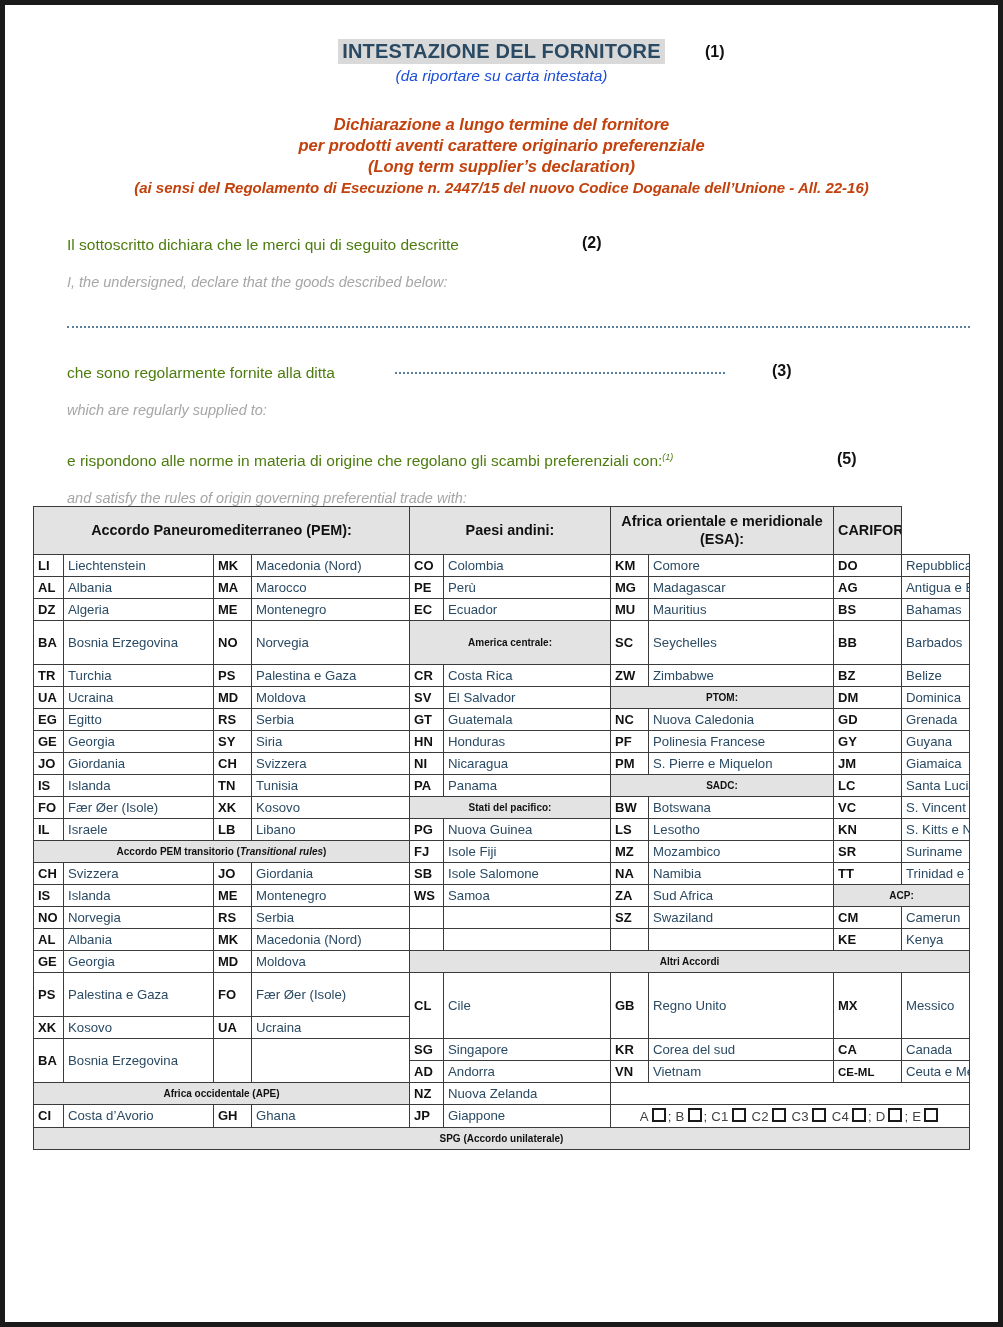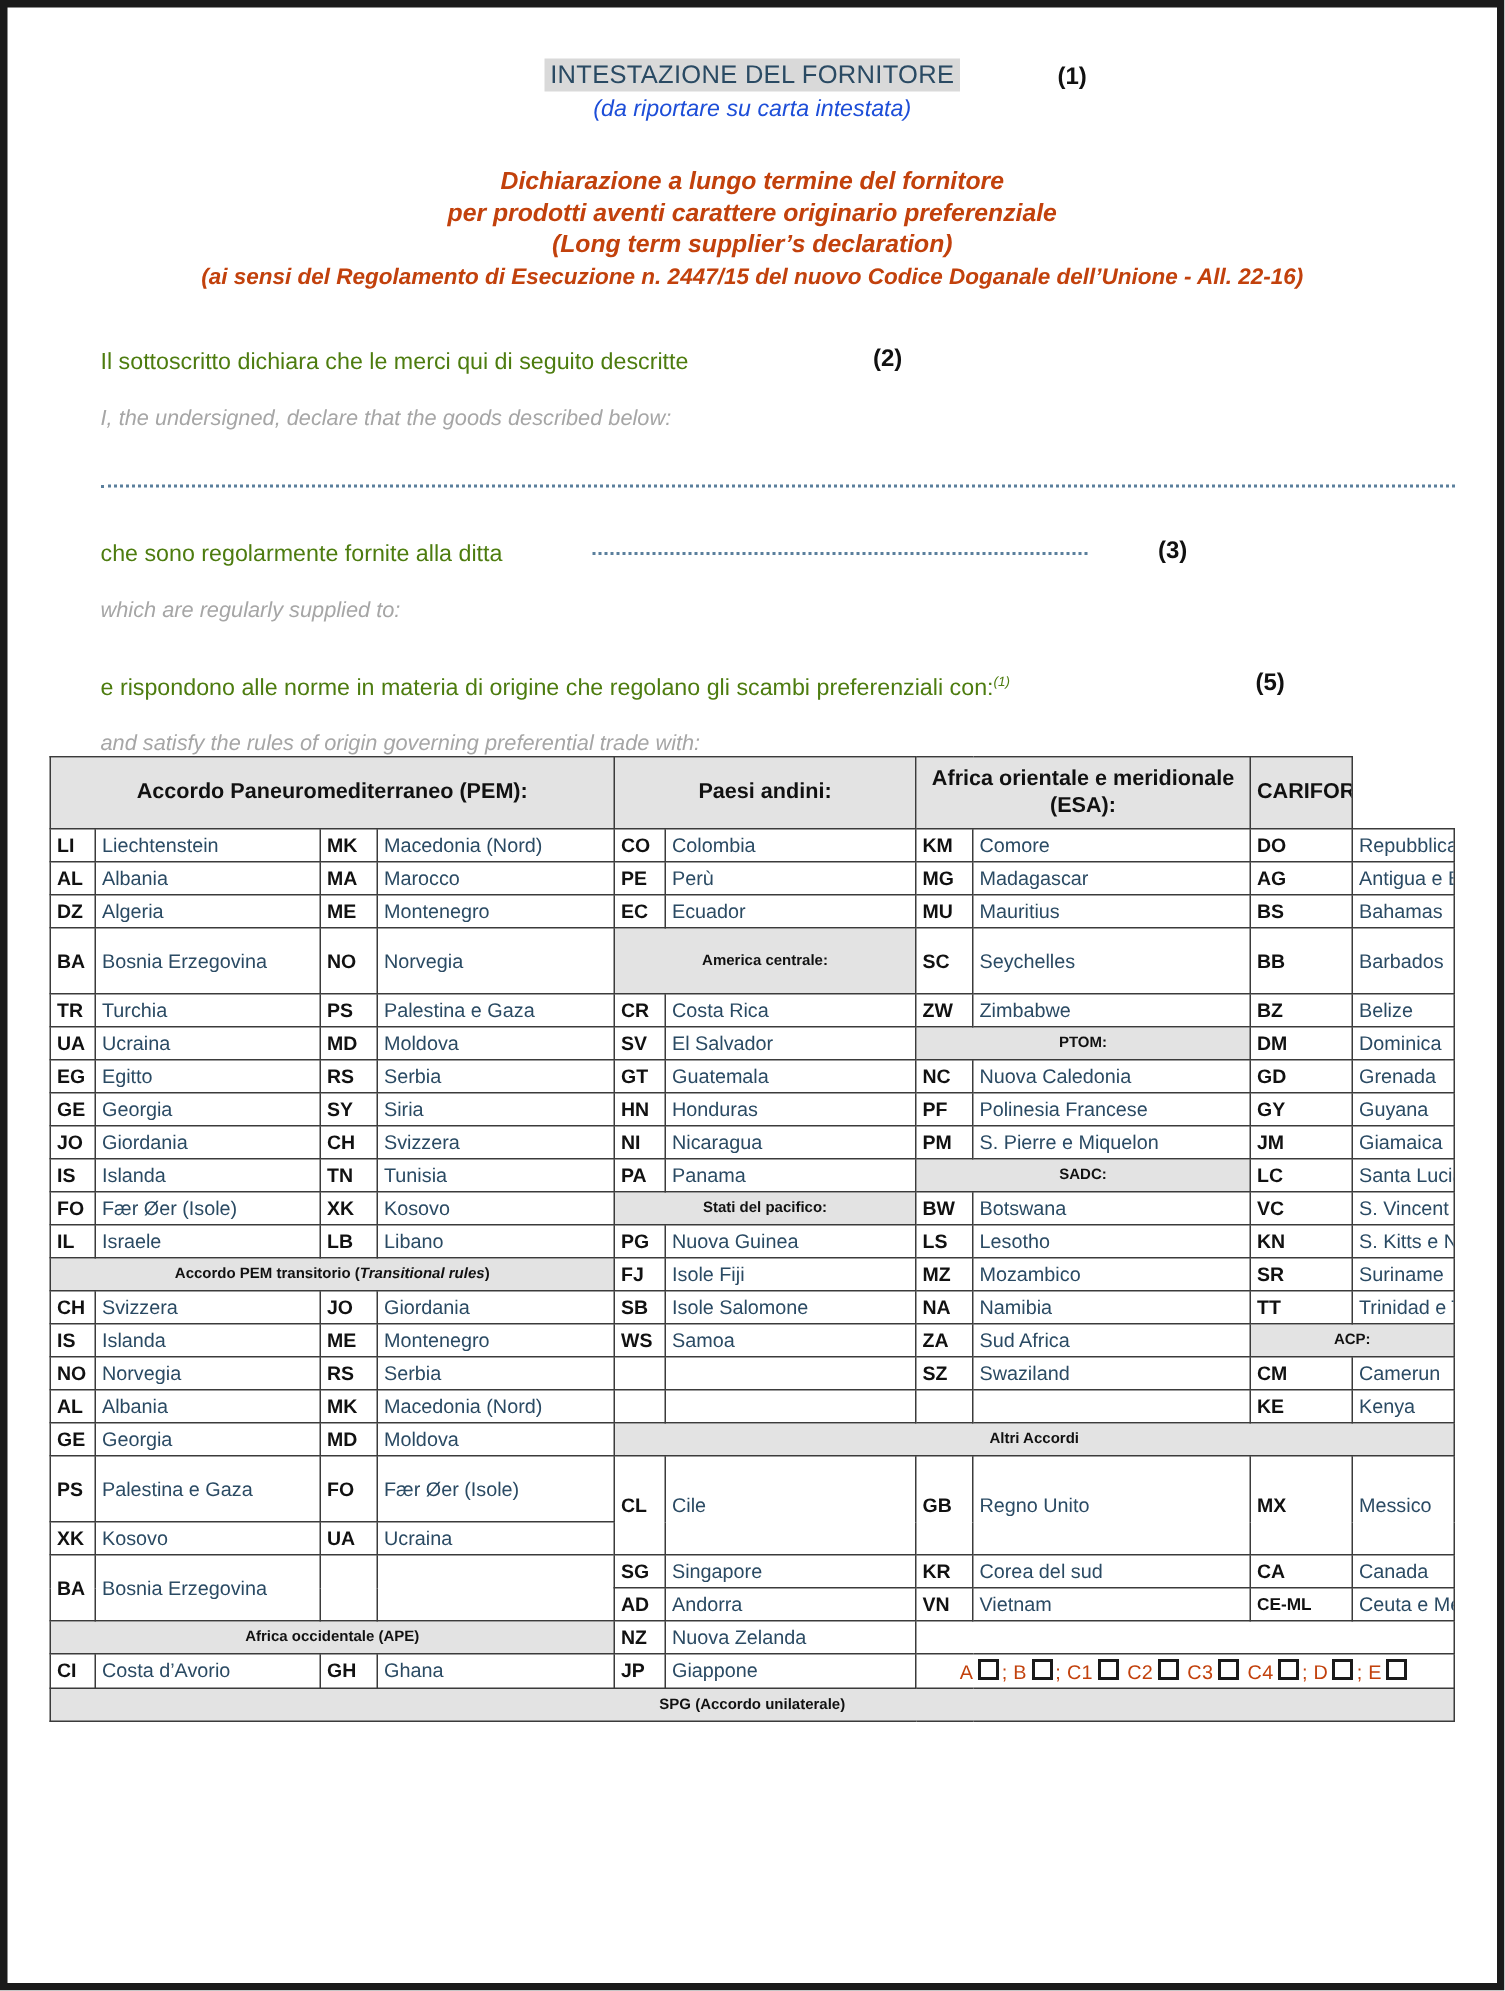--- a/index.html
+++ b/index.html
@@ -23,22 +23,22 @@
     padding:18px 28px 10px 28px;
     box-sizing:border-box;
   }
 
   
   .hdr{ text-align:center; position:relative; }
   .hdr-title{
     display:inline-block;
     background:#d9d9d9;
     color:#2a4a63;
-    font-size:17px;
-    font-weight:normal;
+    font-size:20px;
+    font-weight:bold;
     letter-spacing:.2px;
     padding:1px 4px;
     margin-top:16px;
   }
   .hdr-sub{
     color:#1d4ed8;
     font-style:italic;
     font-size:15.5px;
     margin-top:3px;
   }
@@ -112,21 +112,21 @@
     background:#e3e3e3;
     text-align:center;
     color:#111;
     font-weight:bold;
     font-size:10px;
   }
   td.grp.hdrbig{ font-size:14.4px; padding:6px 4px; }
   td.empty{ }
   td.name{ white-space:nowrap; }
   .ital{ font-style:italic; }
-  .cbrow{ white-space:nowrap; letter-spacing:.2px; color:#c2410c; }
+  .cbrow{ white-space:nowrap; letter-spacing:.2px; color:#404040; }
   .cb{
     display:inline-block;
     width:10px;height:10px;
     border:2px solid #1a1a1a;
     margin:0 2px 0 3px;
     position:relative;
     top:1px;
     background:#fff;
   }
 </style>

